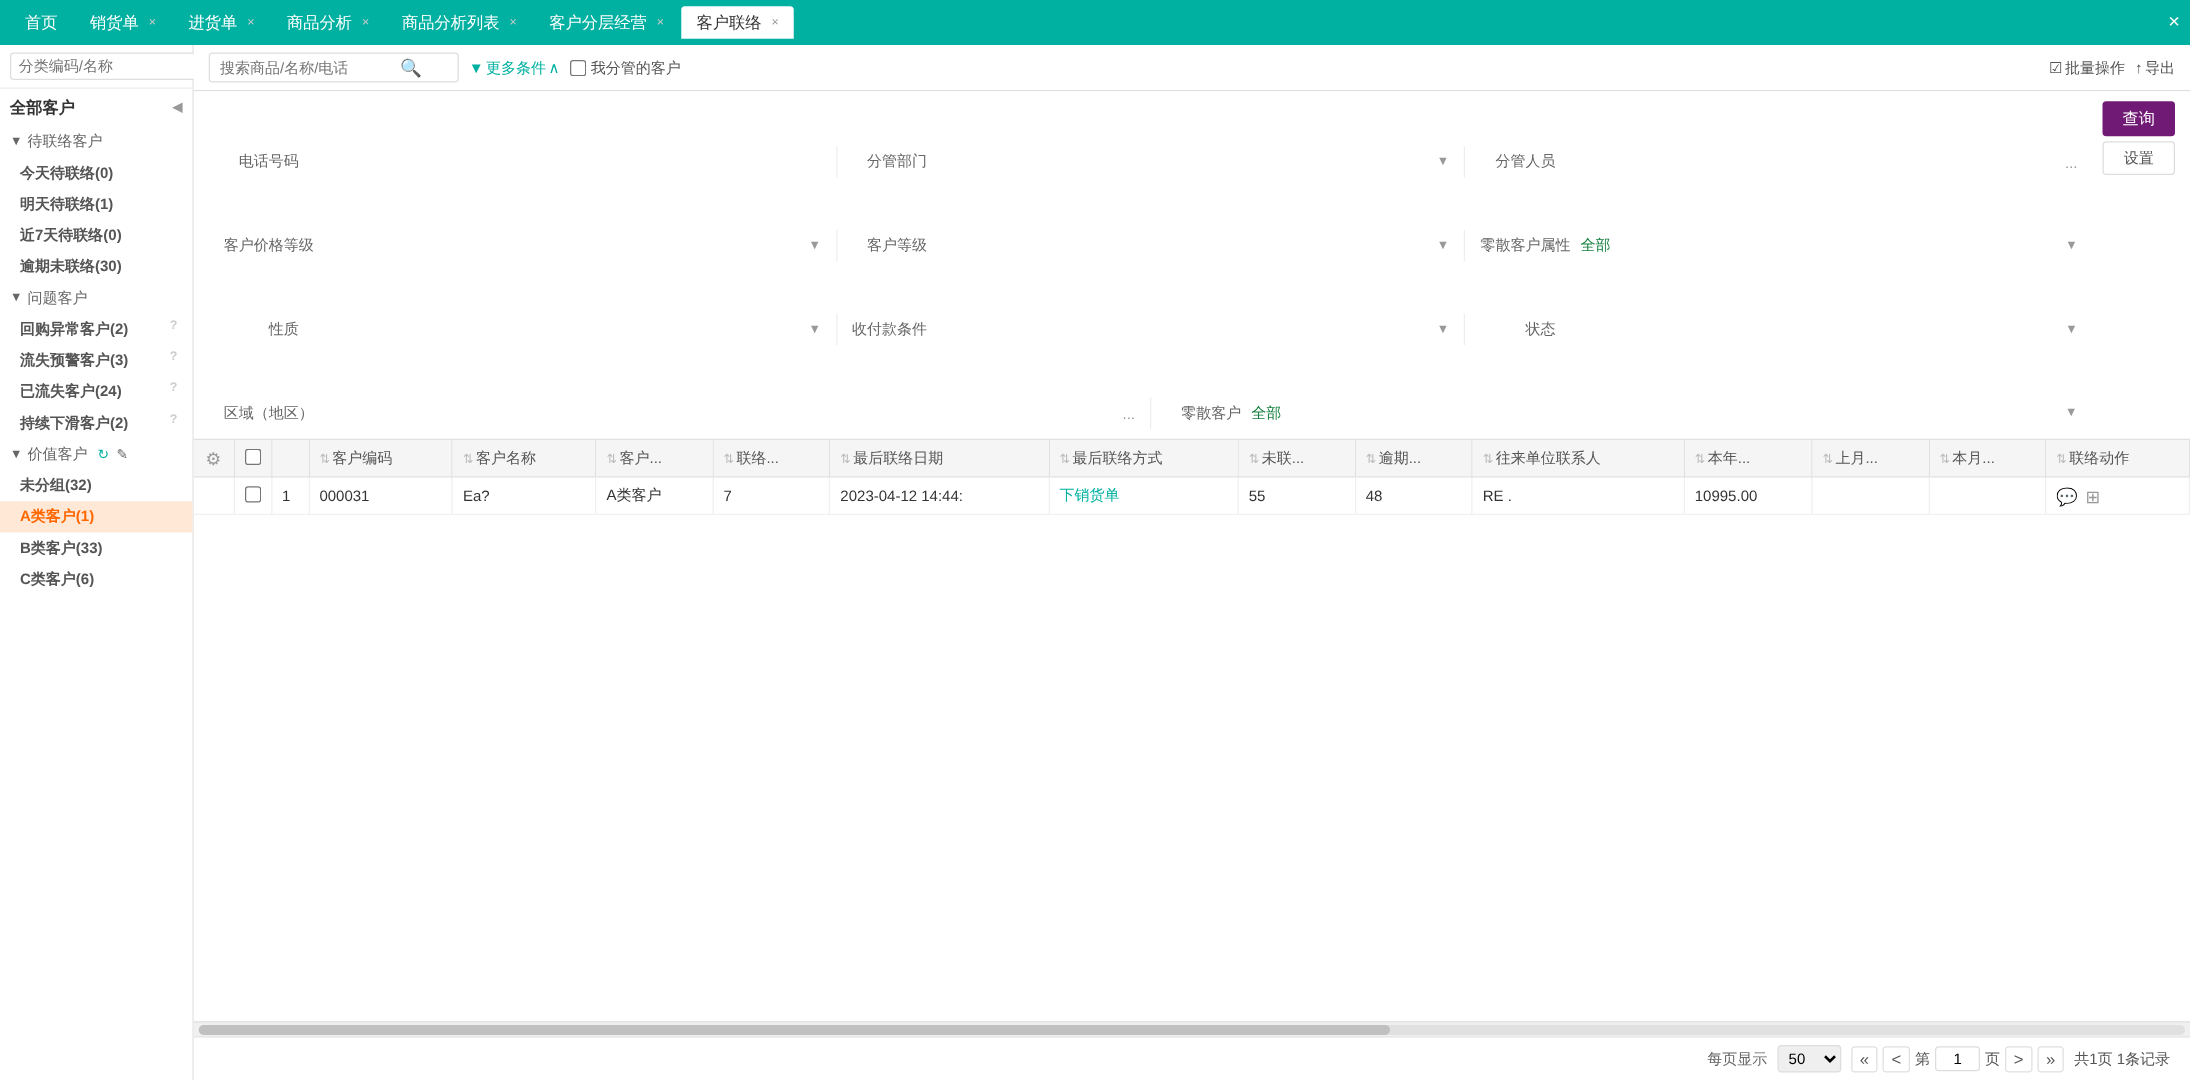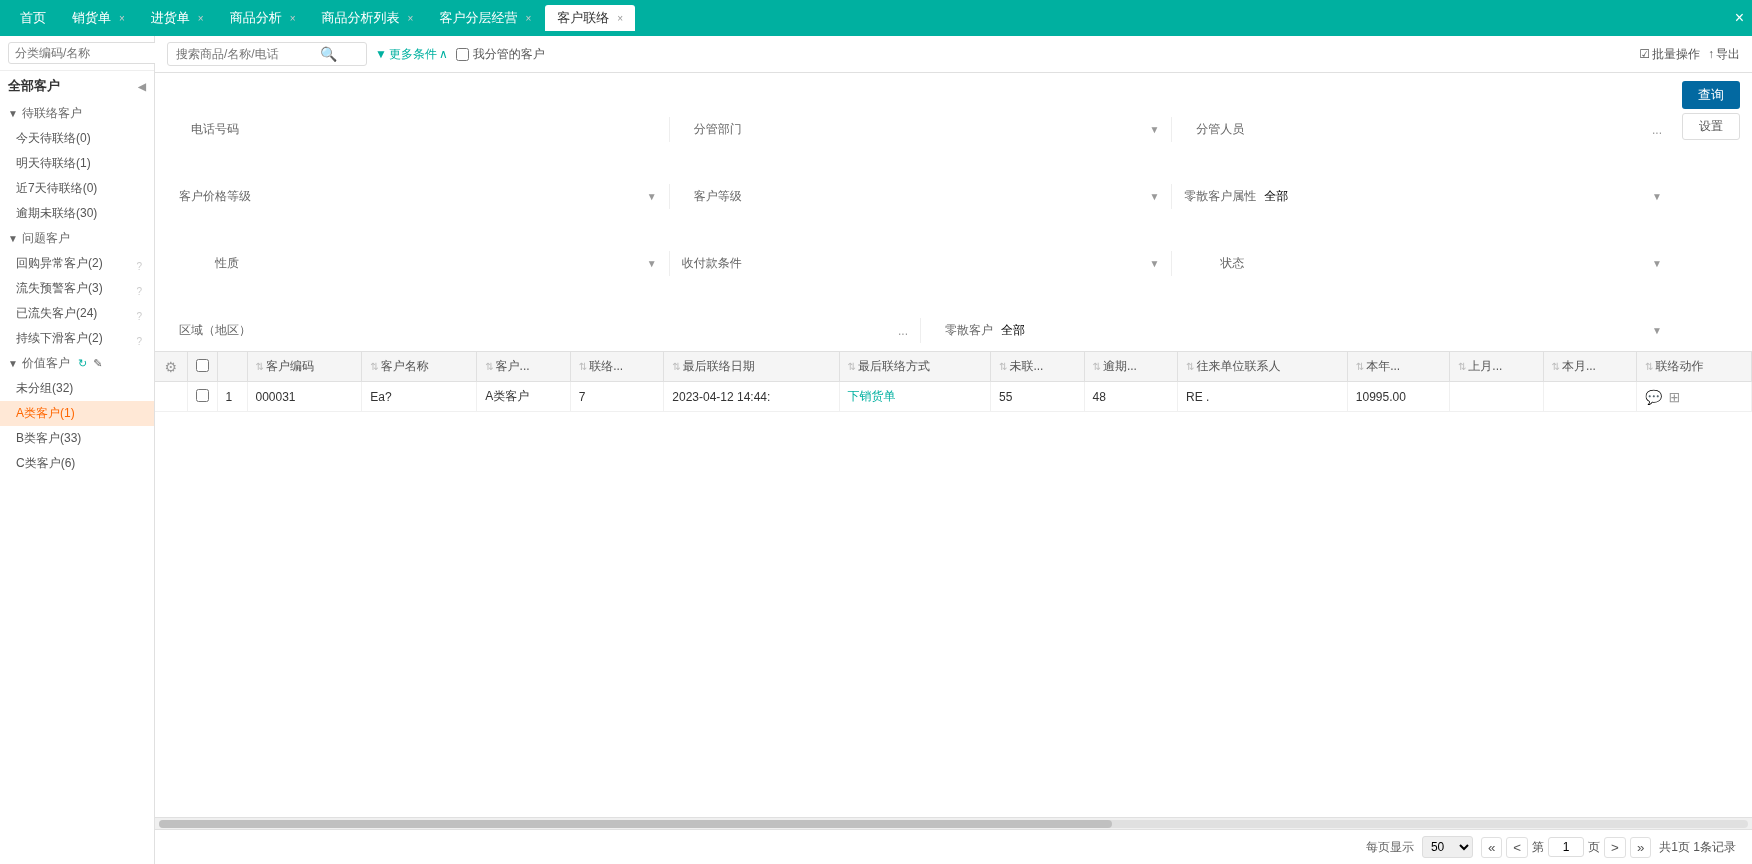--- a/index.html
+++ b/index.html
@@ -47,21 +47,21 @@
       cursor: pointer;
     }
     .sidebar-section-header .collapse-icon { font-size: 10px; color: #999; }
     .sidebar-group-title {
       display: flex; align-items: center; padding: 4px 8px;
       font-size: 12px; color: #666; cursor: pointer; gap: 4px;
     }
     .sidebar-group-title .arrow { font-size: 10px; }
     .sidebar-item {
       padding: 4px 12px 4px 16px; font-size: 12px; color: #555;
-      cursor: pointer; display: flex; align-items: flex-end; justify-content: space-between;
+      cursor: pointer; display: flex; align-items: flex-start; justify-content: space-between; font-weight: bold;
     }
     .sidebar-item.active { background: #ffe8d6; color: #ff6600; }
     .sidebar-item .info-icon { color: #ccc; font-size: 10px; }
 
     
     .content-area {
       flex: 1; display: flex; flex-direction: column; background: #f5f5f5; overflow: hidden;
     }
 
     
@@ -89,26 +89,26 @@
       display: flex; align-items: center; gap: 0; margin-bottom: 6px;
     }
     .filter-row:last-child { margin-bottom: 0; }
     .filter-cell {
       display: flex; align-items: center; flex: 1; min-width: 0;
       border-right: 1px solid #eee; padding: 4px 12px; margin-top: 36px;
     }
     .filter-cell:last-child { border-right: none; }
     .filter-label { color: #666; font-size: 12px; white-space: nowrap; margin-right: 8px; min-width: 60px; text-align: right; }
     .filter-input {
-      flex: 1; border: none; outline: none; font-size: 12px; color: #000000; background: transparent;
+      flex: 1; border: none; outline: none; font-size: 12px; color: #15803d; background: transparent;
     }
     .filter-arrow { color: #999; font-size: 10px; cursor: pointer; }
     .filter-dots { color: #999; font-size: 12px; cursor: pointer; }
     .query-btn {
-      background: #0369a1; color: #fff; border: none; border-radius: 3px;
+      background: #701a75; color: #fff; border: none; border-radius: 3px;
       padding: 5px 16px; font-size: 13px; cursor: pointer; white-space: nowrap;
     }
     .settings-btn {
       background: #fff; color: #555; border: 1px solid #ddd; border-radius: 3px;
       padding: 4px 12px; font-size: 12px; cursor: pointer; white-space: nowrap;
     }
     .query-btns { display: flex; flex-direction: column; gap: 4px; margin-left: 8px; flex-shrink: 0; }
 
     
     .table-container {

